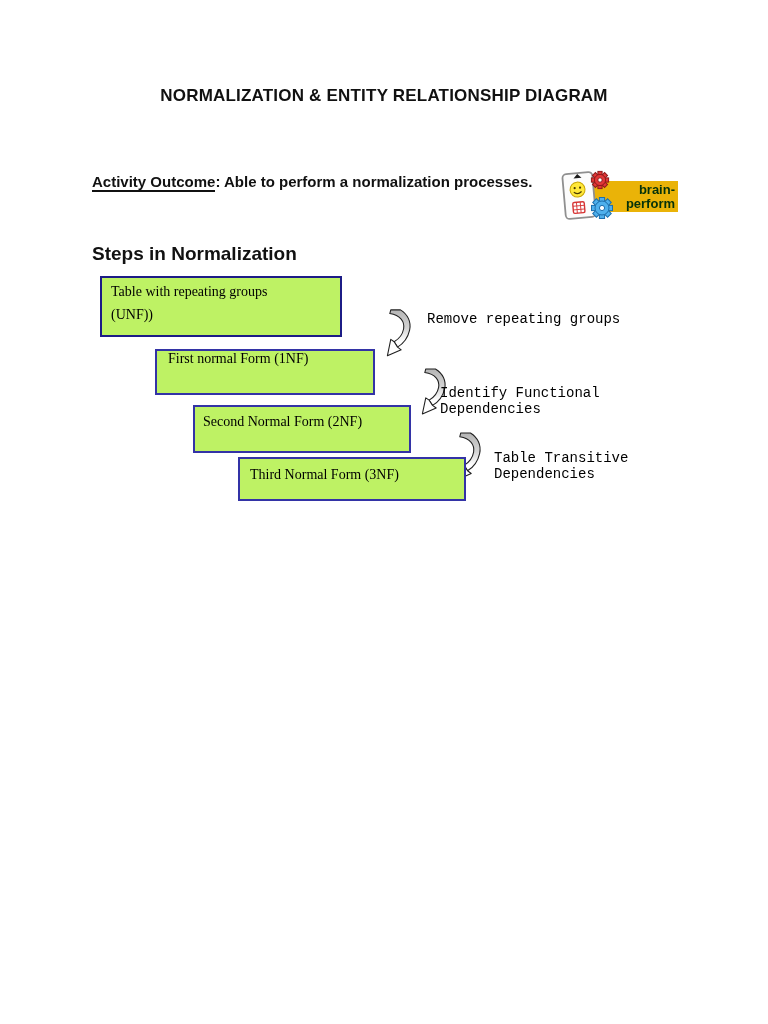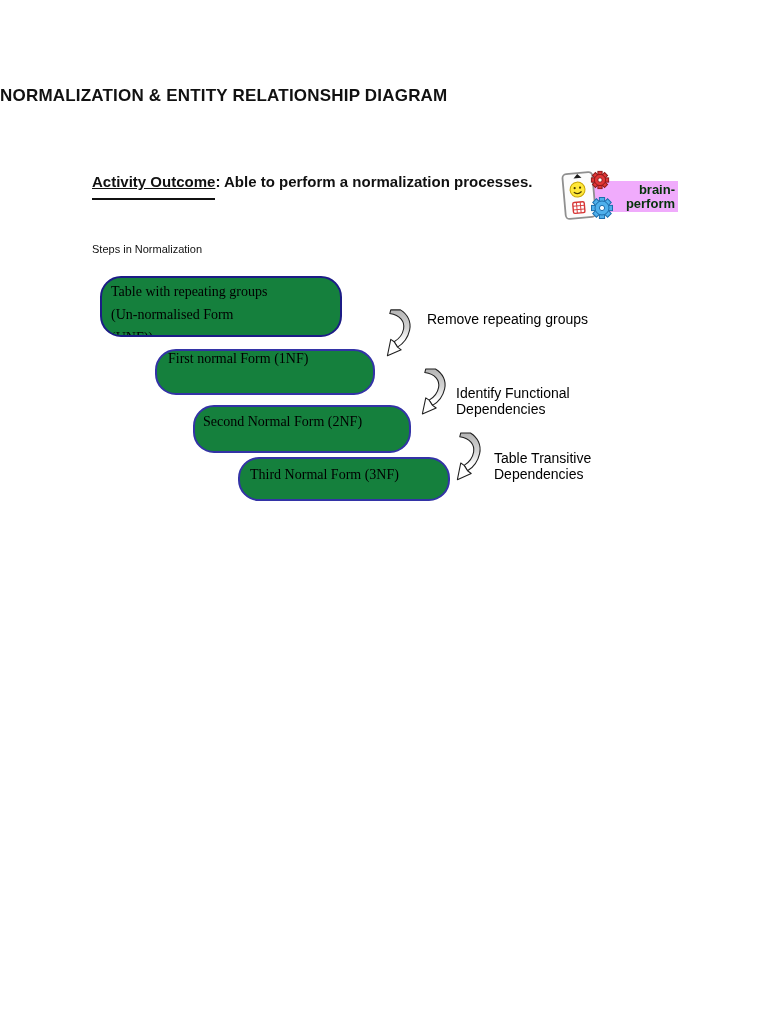--- a/index.html
+++ b/index.html
@@ -6,74 +6,72 @@
   .page{
     position:relative;
     width:768px;height:1024px;
     background:#ffffff;
     overflow:hidden;
     font-family:"Liberation Sans","DejaVu Sans",sans-serif;
     color:#111;
   }
   .doc-title{
     position:absolute;left:0;right:0;top:86px;
-    text-align:left;
+    text-align:center;
     font-size:17px;font-weight:bold;letter-spacing:.2px;
     color:#111;
   }
   .activity-line{
     position:absolute;left:92px;top:173px;
     font-size:15px;font-weight:bold;white-space:nowrap;
   }
   .activity-line .ul{
     border-bottom:2px solid #111;
-    padding-bottom:8px;
-    text-decoration:underline;
+    padding-bottom:0px;
   }
   .section-heading{
     position:absolute;left:92px;top:243px;
-    font-size:11px;font-weight:normal;
+    font-size:19px;font-weight:bold;
   }
   
   .clipart{position:absolute;left:561px;top:167px;width:118px;height:58px;}
   .banner{
     position:absolute;left:29px;top:14px;width:88px;height:31px;
-    background:#f0abfc;z-index:1;
+    background:#eab308;z-index:1;
     display:flex;flex-direction:column;justify-content:center;
   }
   .banner .cap{
     text-align:right;padding-right:3px;
     font-size:13px;line-height:14px;font-weight:bold;color:#05320a;
   }
   .card-svg{position:absolute;left:0;top:0;z-index:2;}
   
   .flow-box{
     position:absolute;
-    background:#15803d;
+    background:#bef264;
     overflow:hidden;
     font-family:"Liberation Serif","DejaVu Serif",serif;
     font-size:14px;color:#000;
     box-sizing:border-box;
-    border-radius:21px;
   }
   .b1{left:100px;top:276px;width:242px;height:61px;border:2px solid #1c1c86;padding:2px 6px 0 9px;line-height:23px;}
   .b2{left:155px;top:349px;width:220px;height:46px;border:2px solid #3333a6;padding:0 6px 0 11px;}
   .b3{left:193px;top:405px;width:218px;height:48px;border:2px solid #3333a6;padding:7px 6px 0 8px;}
-  .b4{left:238px;top:457px;width:212px;height:44px;border:2px solid #3333a6;padding:8px 6px 0 10px;}
+  .b4{left:238px;top:457px;width:228px;height:44px;border:2px solid #3333a6;padding:8px 6px 0 10px;}
   .arrow{position:absolute;}
   .a1{left:384px;top:308px;}
   .a2{left:419px;top:368px;}
   .a3{left:454px;top:432px;}
   .arrow-label{
     position:absolute;
-    font-family:Liberation Sans, sans-serif;
+    font-family:Liberation Mono, monospace;
     font-size:14px;line-height:16px;color:#000;white-space:nowrap;
   }
   .l1{left:427px;top:311px;}
-  .l2{left:456px;top:385px;}
+  .l2{left:440px;top:385px;}
   .l3{left:494px;top:450px;}
 </style>
 </head>
 <body>
 
 <div class="page">
 
   <div class="doc-title">NORMALIZATION &amp; ENTITY RELATIONSHIP DIAGRAM</div>
 
   <div class="activity-line"><span class="ul">Activity Outcome</span><span>: Able to perform a normalization processes.</span></div>
@@ -124,21 +122,20 @@
       </g>
     </svg>
   </div>
 
   <div class="section-heading">Steps in Normalization</div>
 
   <div>
 
     <div class="flow-box b1">
       <div>Table with repeating groups</div>
-      <div>(Un-normalised Form</div>
       <div>(UNF))</div>
     </div>
 
     <svg class="arrow a1" width="29" height="56" viewBox="0 0 30 56">
       <defs>
         <linearGradient id="arrowGrad" x1="0" y1="0" x2="0" y2="1">
           <stop offset="0" stop-color="#b5b5b5"></stop>
           <stop offset="0.5" stop-color="#d4d4d4"></stop>
           <stop offset="0.85" stop-color="#ffffff"></stop>
         </linearGradient>

